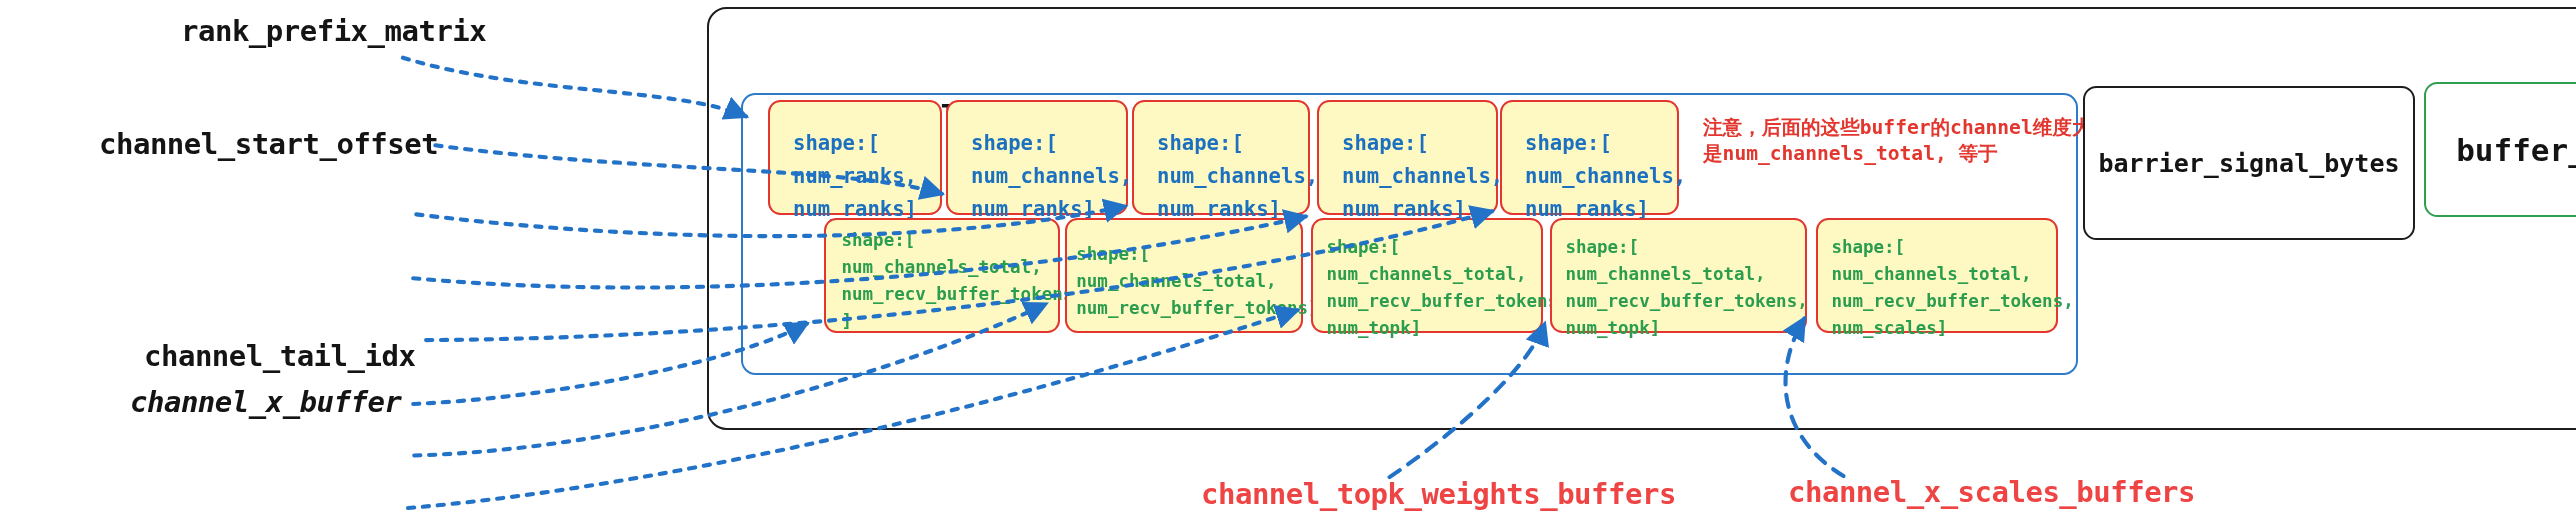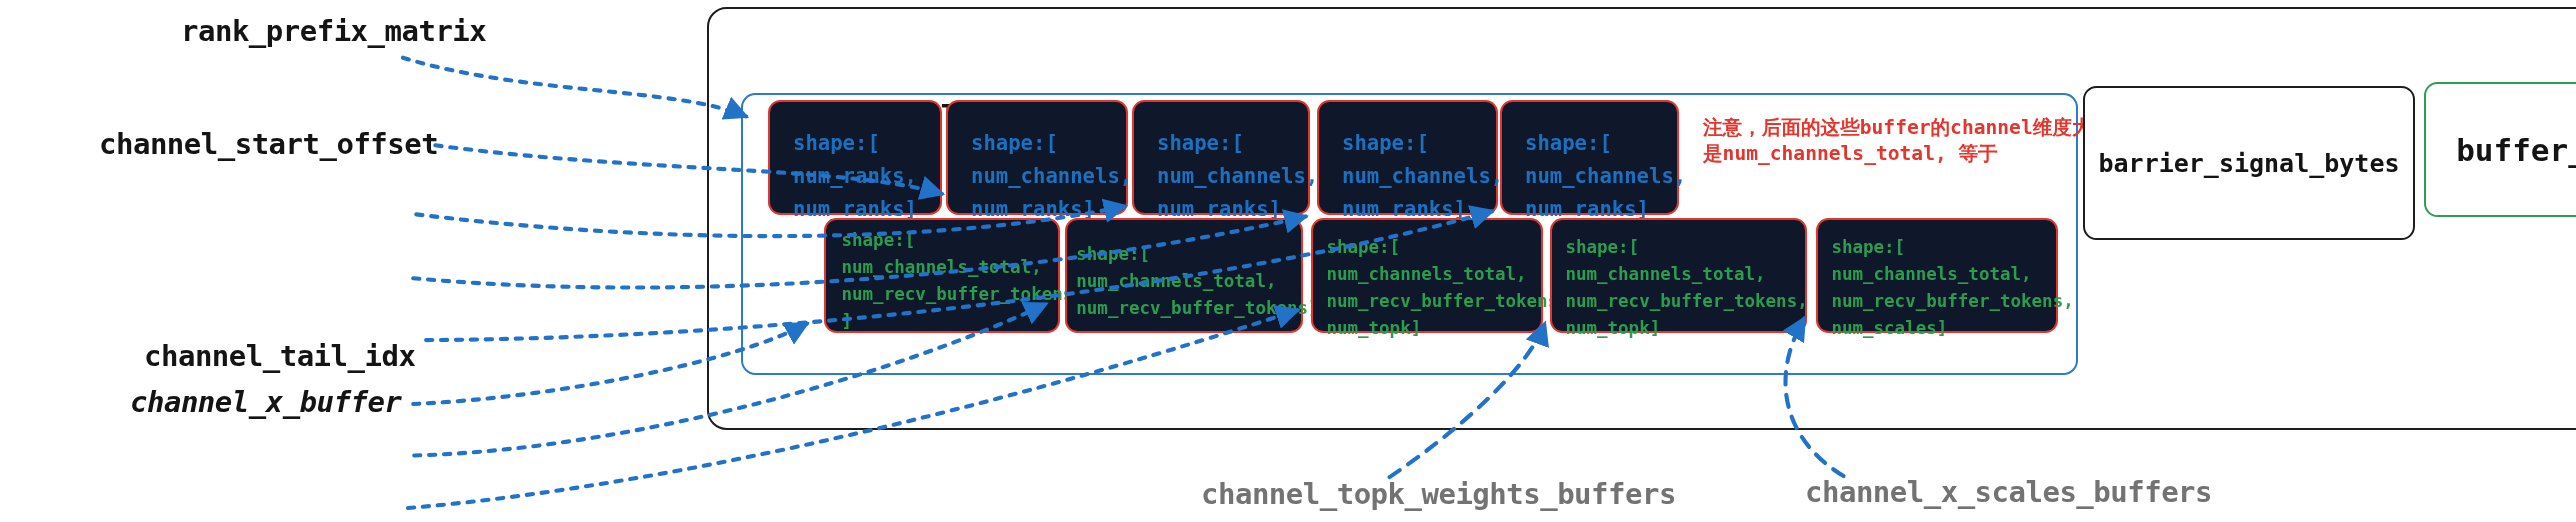--- a/index.html
+++ b/index.html
@@ -5,37 +5,37 @@
   html,body{margin:0;padding:0;background:#ffffff;}
   #canvas{
     position:relative;width:3297px;height:523px;background:#ffffff;overflow:hidden;
     font-family:"DejaVu Sans Mono","Liberation Mono",monospace;
   }
   .lbl{
     position:absolute;color:#141414;font-size:29px;line-height:34px;white-space:nowrap;
     font-weight:bold;letter-spacing:-0.5px;
   }
   .blbl{
-    position:absolute;color:#737373;font-size:29px;line-height:34px;white-space:nowrap;
+    position:absolute;color:#ef4444;font-size:29px;line-height:34px;white-space:nowrap;
     font-weight:bold;letter-spacing:-0.5px;
   }
   #outer-box{
     position:absolute;left:707px;top:7.2px;width:2574px;height:423px;
     border:2.1px solid #1d1d1d;border-radius:19.6px;background:transparent;box-sizing:border-box;
   }
   #main-title{
     position:absolute;left:828px;top:50px;font-size:32px;color:#141414;font-weight:bold;
     white-space:nowrap;letter-spacing:-0.5px;margin-top:48px;
   }
   #blue-box{
     position:absolute;left:741px;top:93px;width:1337px;height:282px;
     border:2.1px solid #2e7cc9;border-radius:14.4px;box-sizing:border-box;
   }
   .rbox{
-    position:absolute;border:2.1px solid #e3362e;border-radius:12.4px;background:#0f172a;
+    position:absolute;border:2.1px solid #e3362e;border-radius:12.4px;background:#fef9c3;
     box-sizing:border-box;
   }
   .row1{top:100px;height:115px;}
   .row2{top:218px;height:115px;}
   .r1text{
     padding:25px 0 0 23px;color:#1b70c0;font-size:20.6px;line-height:33px;white-space:nowrap;
     font-weight:bold;
   }
   .r2text{
     color:#2a9d4e;font-size:17.5px;line-height:27px;white-space:nowrap;font-weight:bold;
@@ -60,21 +60,21 @@
 <body>
 
 <div id="canvas">
 
   <div class="lbl" style="left:141px;top:14px;margin-left:40px;">rank_prefix_matrix</div>
   <div class="lbl" style="left:79px;top:127px;margin-left:20px;">channel_start_offset</div>
   <div class="lbl" style="left:144px;top:339px;">channel_tail_idx</div>
   <div class="lbl" style="left:130px;top:385px;font-style:italic;">channel_x_buffer</div>
 
   <div class="blbl" style="left:1201px;top:477px;">channel_topk_weights_buffers</div>
-  <div class="blbl" style="left:1788px;top:475px;margin-left:17px;">channel_x_scales_buffers</div>
+  <div class="blbl" style="left:1788px;top:475px;">channel_x_scales_buffers</div>
 
   <div id="outer-box"></div>
   <div id="main-title">num_nvl_bytes</div>
 
   <div id="blue-box"></div>
 
   <div class="rbox row1" style="left:768px;width:174px;">
     <div class="r1text">
       <div>shape:[</div>
       <div>num_ranks,</div>

